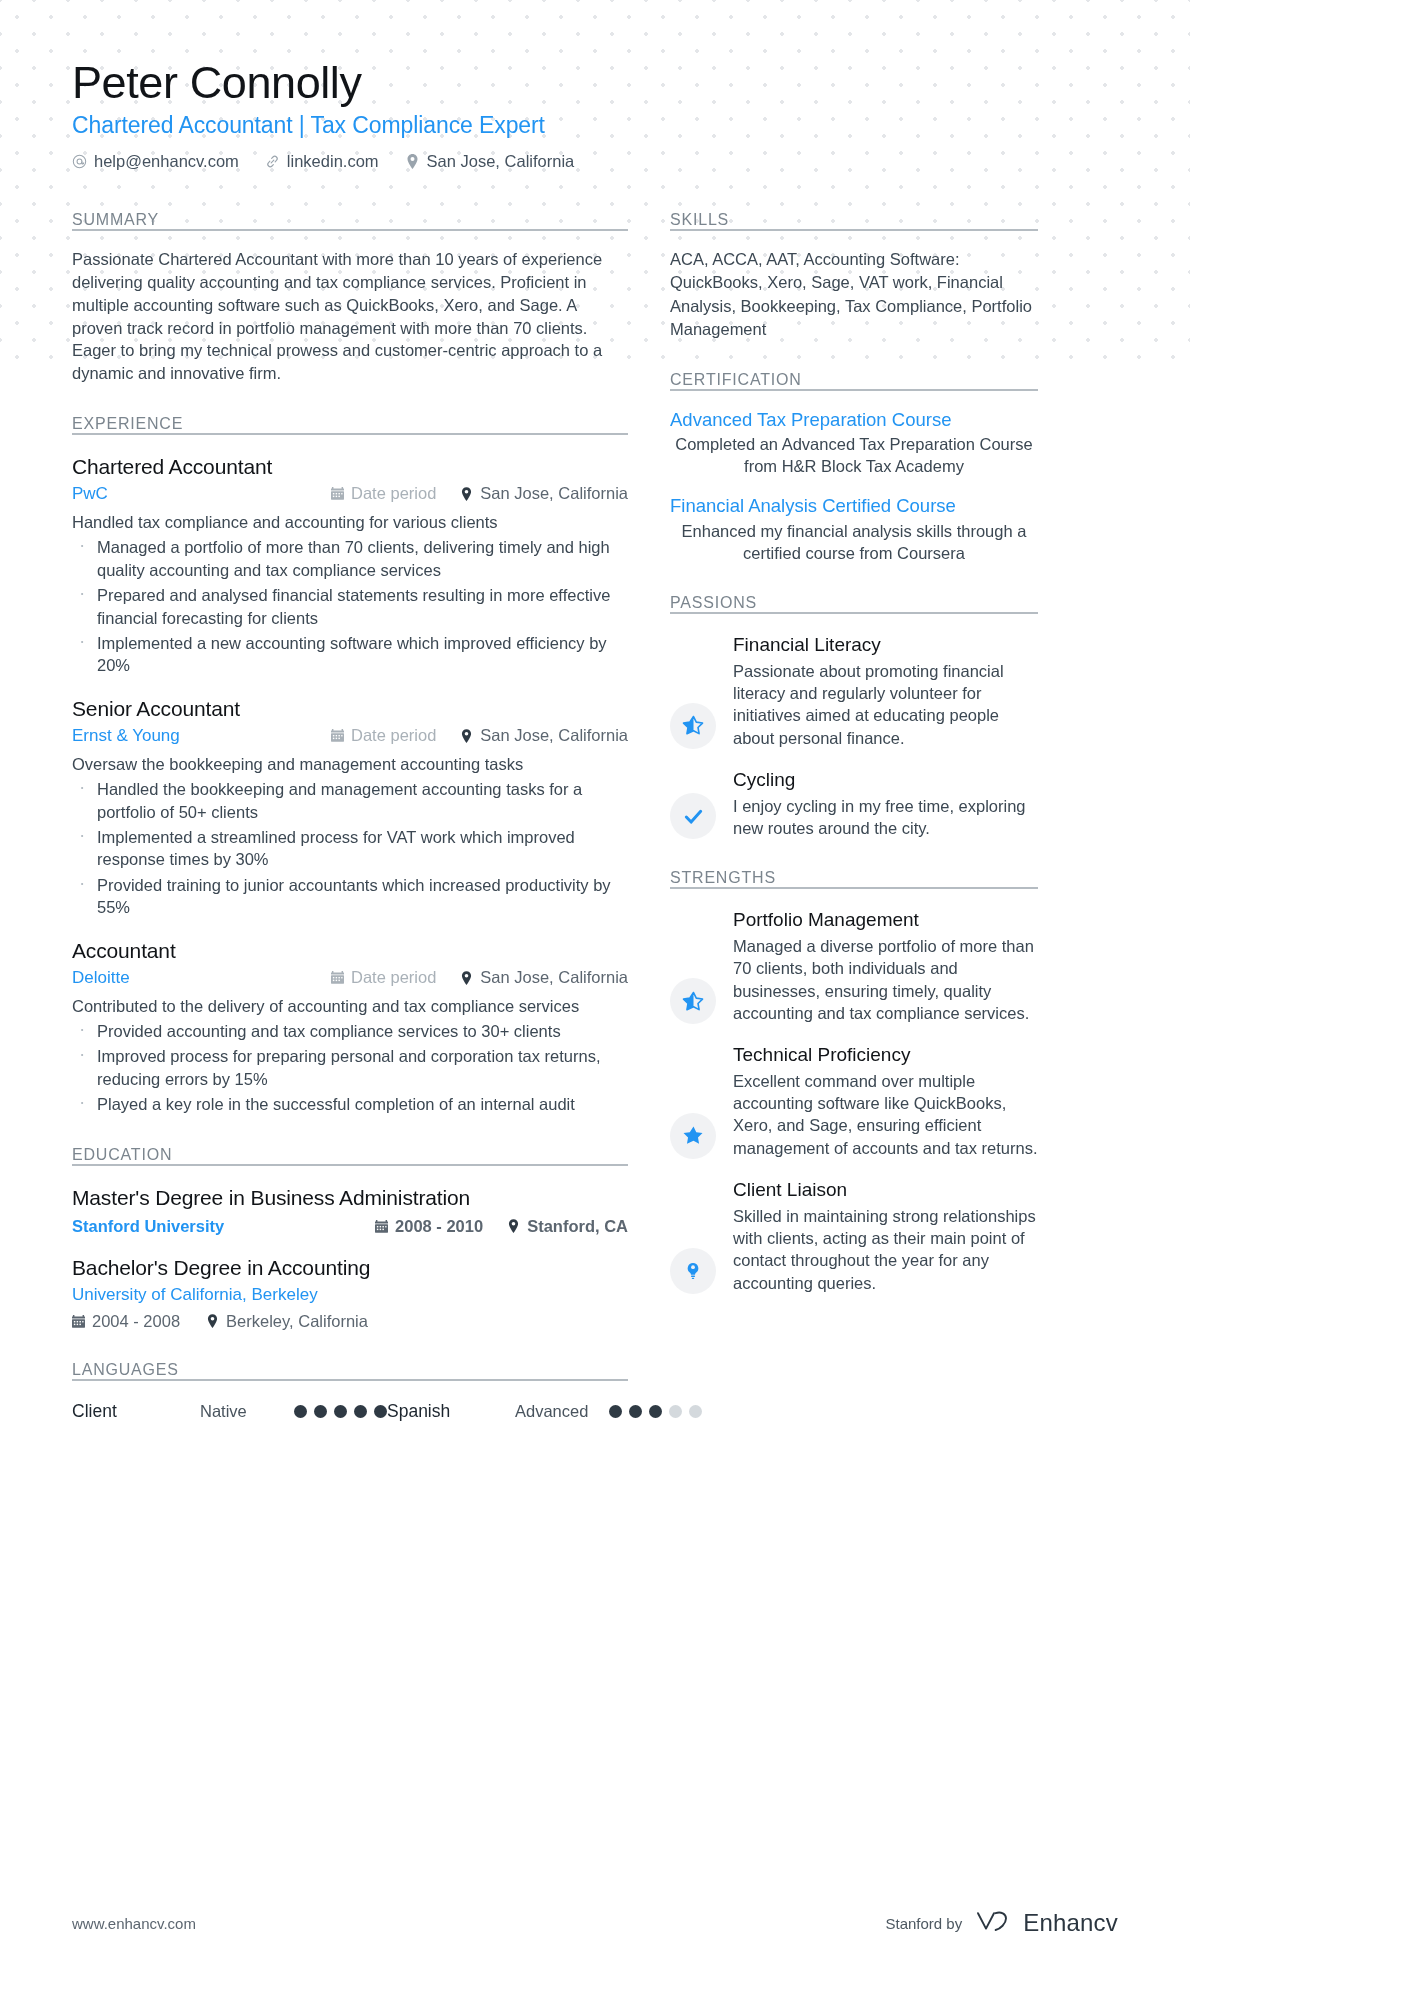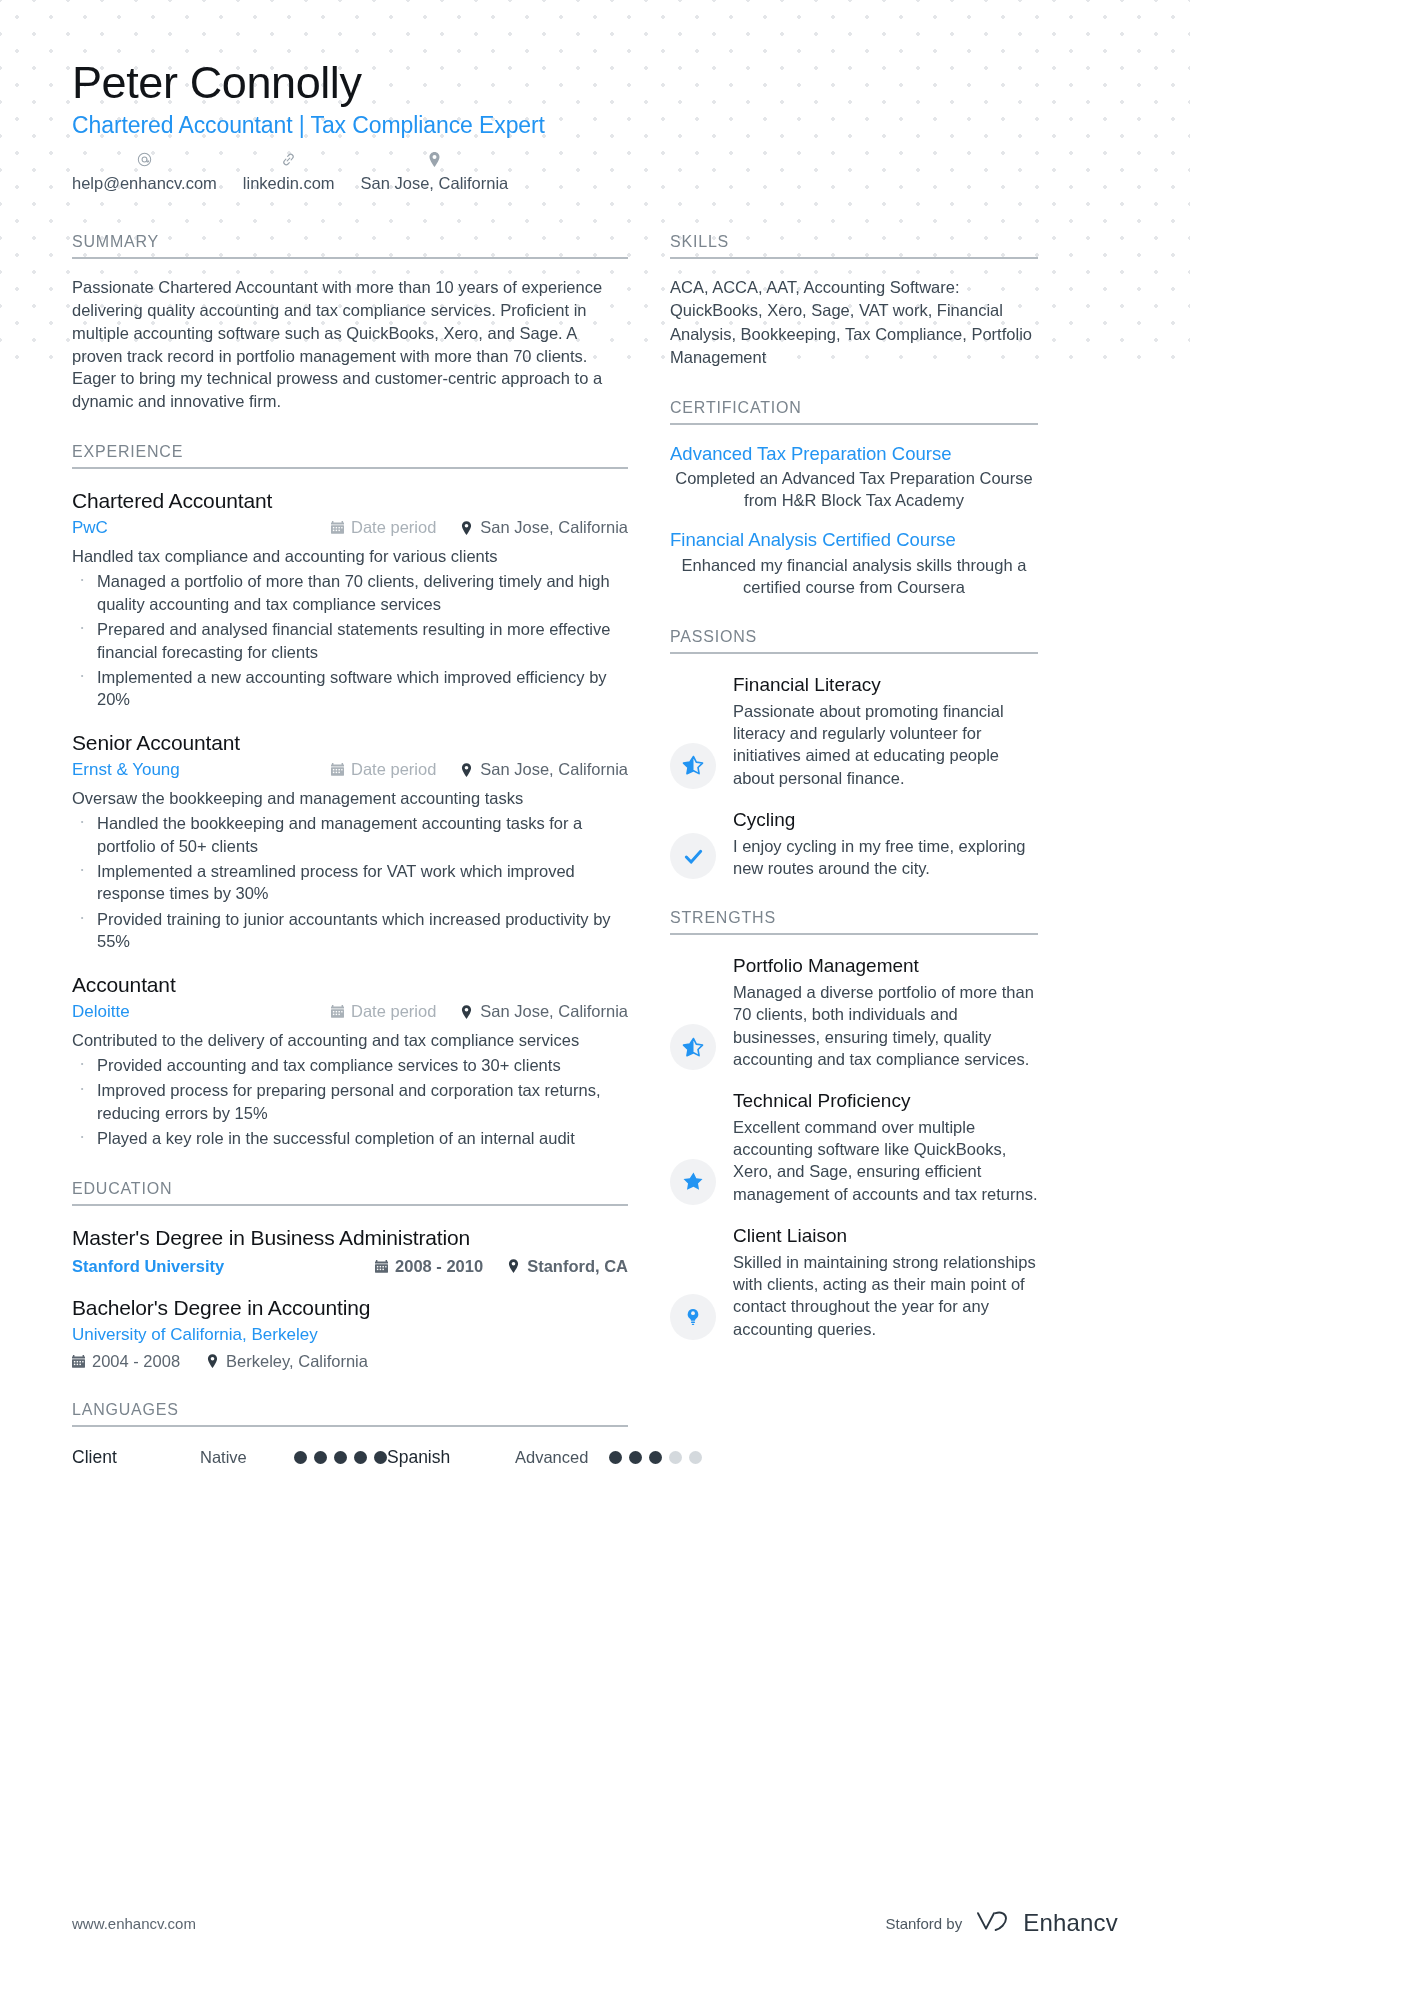--- a/index.html
+++ b/index.html
@@ -35,33 +35,33 @@
     color: #111418; line-height: 1.12;
   }
   .headline {
     font-size: 23px; color: #2294f2; margin-top: 4px;
     font-weight: 400; letter-spacing: -0.1px;
   }
   .contacts {
     display: flex; align-items: center; gap: 26px;
     margin-top: 13px; font-size: 16.5px; color: #45525f;
   }
-  .contact { display: flex; align-items: center; gap: 7px; white-space: nowrap; flex-direction: column; }
+  .contact { display: flex; align-items: center; gap: 7px; white-space: nowrap; }
   .ci { display: inline-flex; align-items: center; justify-content: center;
         width: 15px; height: 15px; color: #9aa4ad; flex: none; }
   .ci svg { display:block; }
 
   
   .cols { display: flex; gap: 42px; margin-top: 22px; align-items: flex-start; }
   .col-l { width: 556px; flex: none; }
   .col-r { width: 368px; flex: none; }
 
   .sec-title {
     font-size: 16px; letter-spacing: 0.8px; color: #7b858e;
-    text-transform: uppercase; padding-bottom: 6px;
+    text-transform: uppercase; padding-bottom: 0;
     border-bottom: 2.5px solid #b5bcc2;
     font-weight: 400;
   }
   .sec { margin-top: 30px; }
   .sec.first { margin-top: 18px; }
 
   .body-txt { font-size: 16.5px; line-height: 1.38; color: #3c4853; }
 
   
   .entry { margin-top: 20px; }

